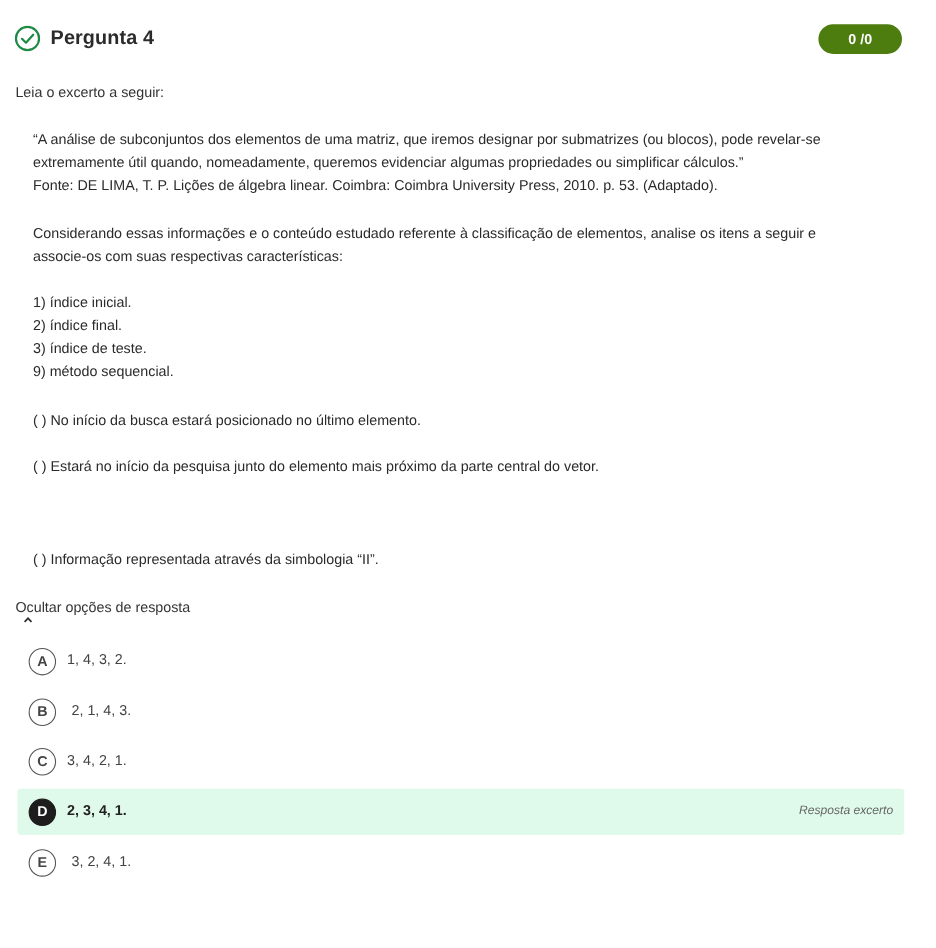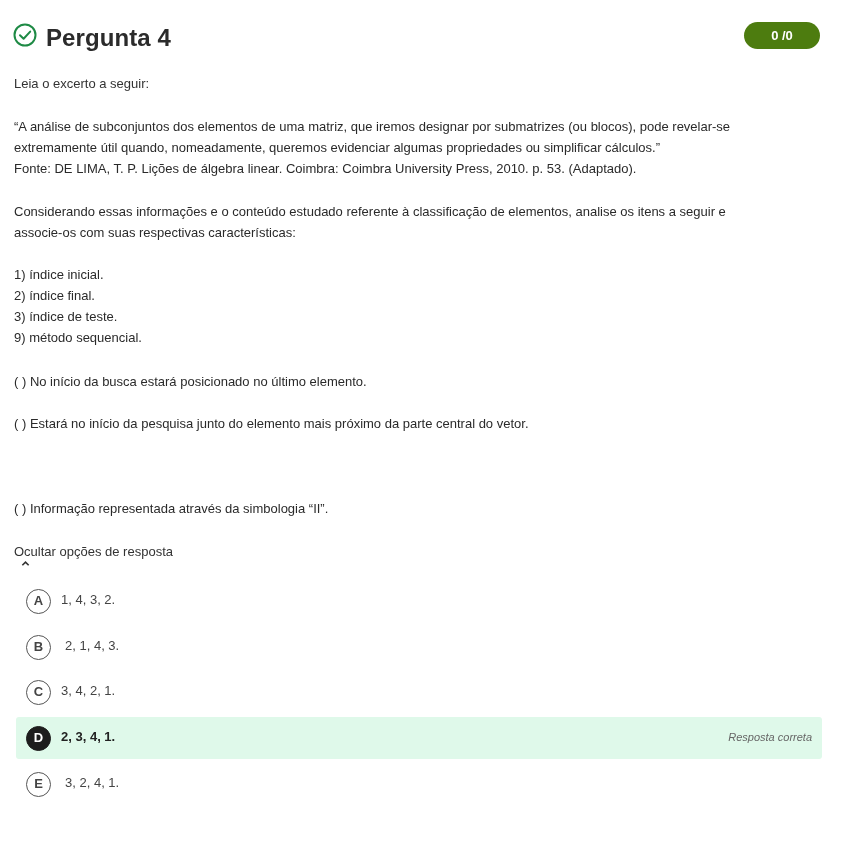--- a/index.html
+++ b/index.html
@@ -5,29 +5,29 @@
     * { box-sizing: border-box; margin: 0; padding: 0; }
     html, body {
       width: 851px; height: 862px; background: #ffffff;
       font-family: "Liberation Sans", "DejaVu Sans", sans-serif;
       color: #222; overflow: hidden;
     }
     .page { position: relative; width: 851px; height: 862px; }
 
     .header { position: absolute; left: 13px; top: 22px; width: 807px; height: 28px; }
     .check-icon { position: absolute; left: 0; top: 1px; width: 24px; height: 24px; }
-    .title { position: absolute; left: 33px; top: 2px; font-size: 24px; font-weight: 600; color: #2b2b2b; letter-spacing: 0.1px; }
+    .title { position: absolute; left: 33px; top: 2px; font-size: 18px; font-weight: 600; color: #2b2b2b; letter-spacing: 0.1px; }
     .score-badge {
       position: absolute; right: 0; top: 0; width: 76px; height: 27px;
       background: #4d7c0f; border-radius: 14px; color: #fff;
       font-size: 13px; font-weight: 700; text-align: center; line-height: 27px;
     }
 
     .text { position: absolute; left: 14px; font-size: 13px; line-height: 21px; color: #333; }
-    .text.dark { color: #2a2a2a; }
+    .text.dark { color: #2a2a2a; margin-left: 16px; }
 
     .toggle { position: absolute; left: 14px; top: 544px; font-size: 13px; color: #333; cursor: pointer; display: flex; align-items: flex-start; flex-direction: column; }
     .toggle .chev { margin-left: 7px; width: 9px; height: 9px; }
 
     .option {
       position: absolute; left: 16px; width: 806px; height: 42px;
       display: flex; align-items: center; cursor: pointer; border-radius: 3px;
     }
     .option.correct { background: #dff9ea; }
     .letter {
@@ -91,21 +91,21 @@
   </div>
 
   <div class="option" style="top:671px">
     <span class="letter">C</span>
     <span class="opt-text">3, 4, 2, 1.</span>
   </div>
 
   <div class="option correct" style="top:717px">
     <span class="letter">D</span>
     <span class="opt-text">2, 3, 4, 1.</span>
-    <span class="feedback">Resposta correta</span>
+    <span class="feedback">Resposta excerto</span>
   </div>
 
   <div class="option" style="top:763px">
     <span class="letter">E</span>
     <span class="opt-text shift">3, 2, 4, 1.</span>
   </div>
 
 </div>
 
 </body></html>

